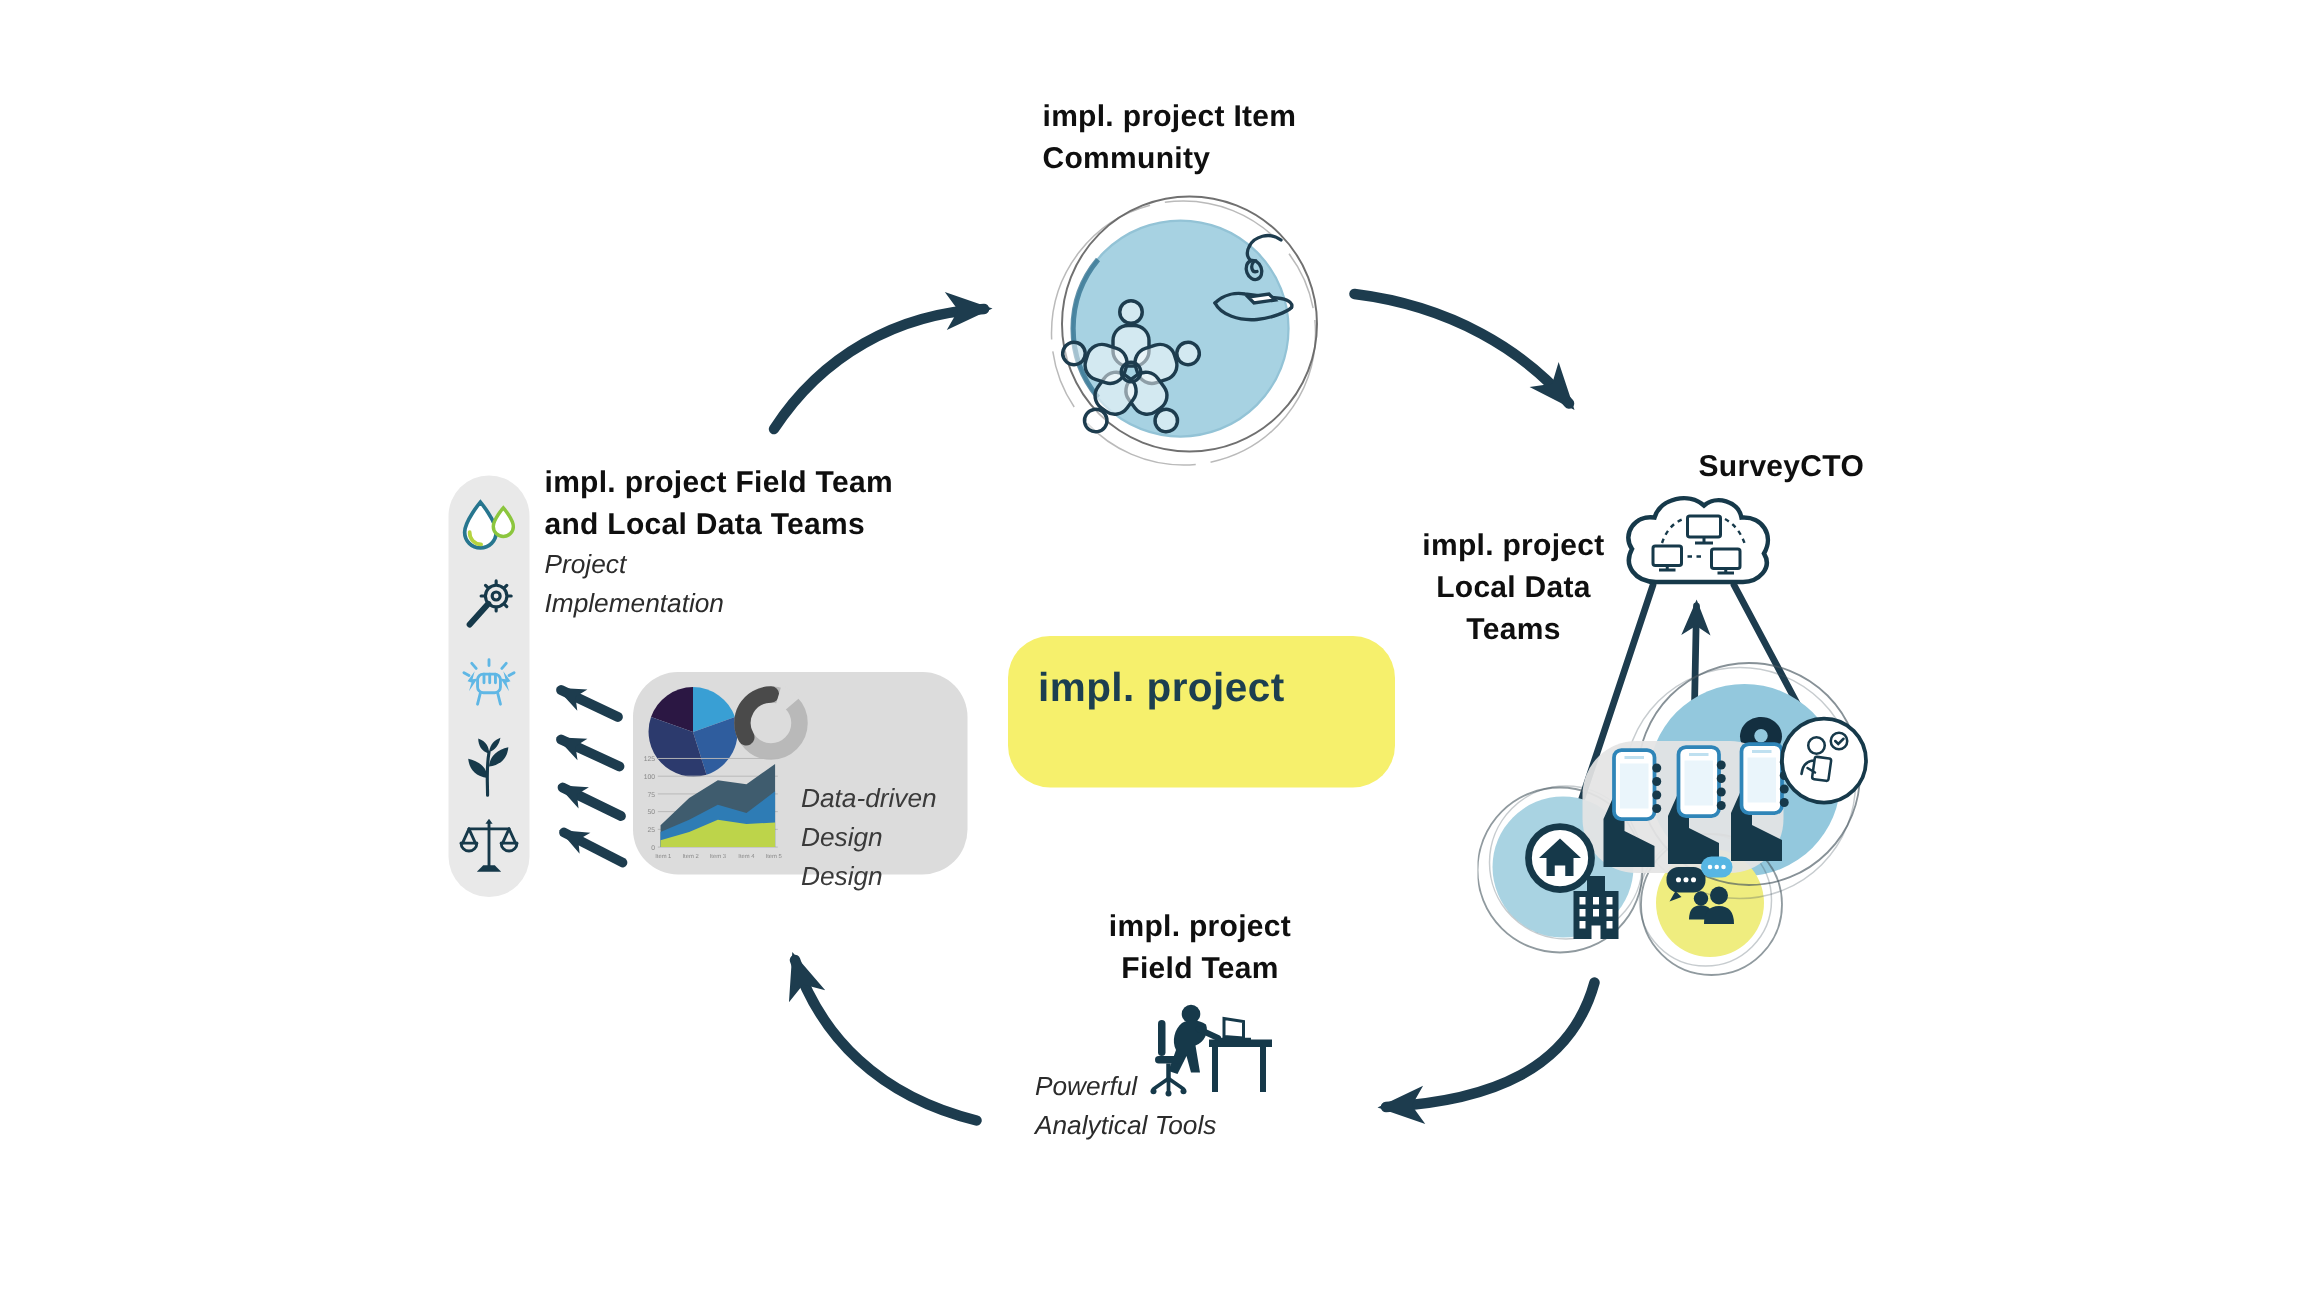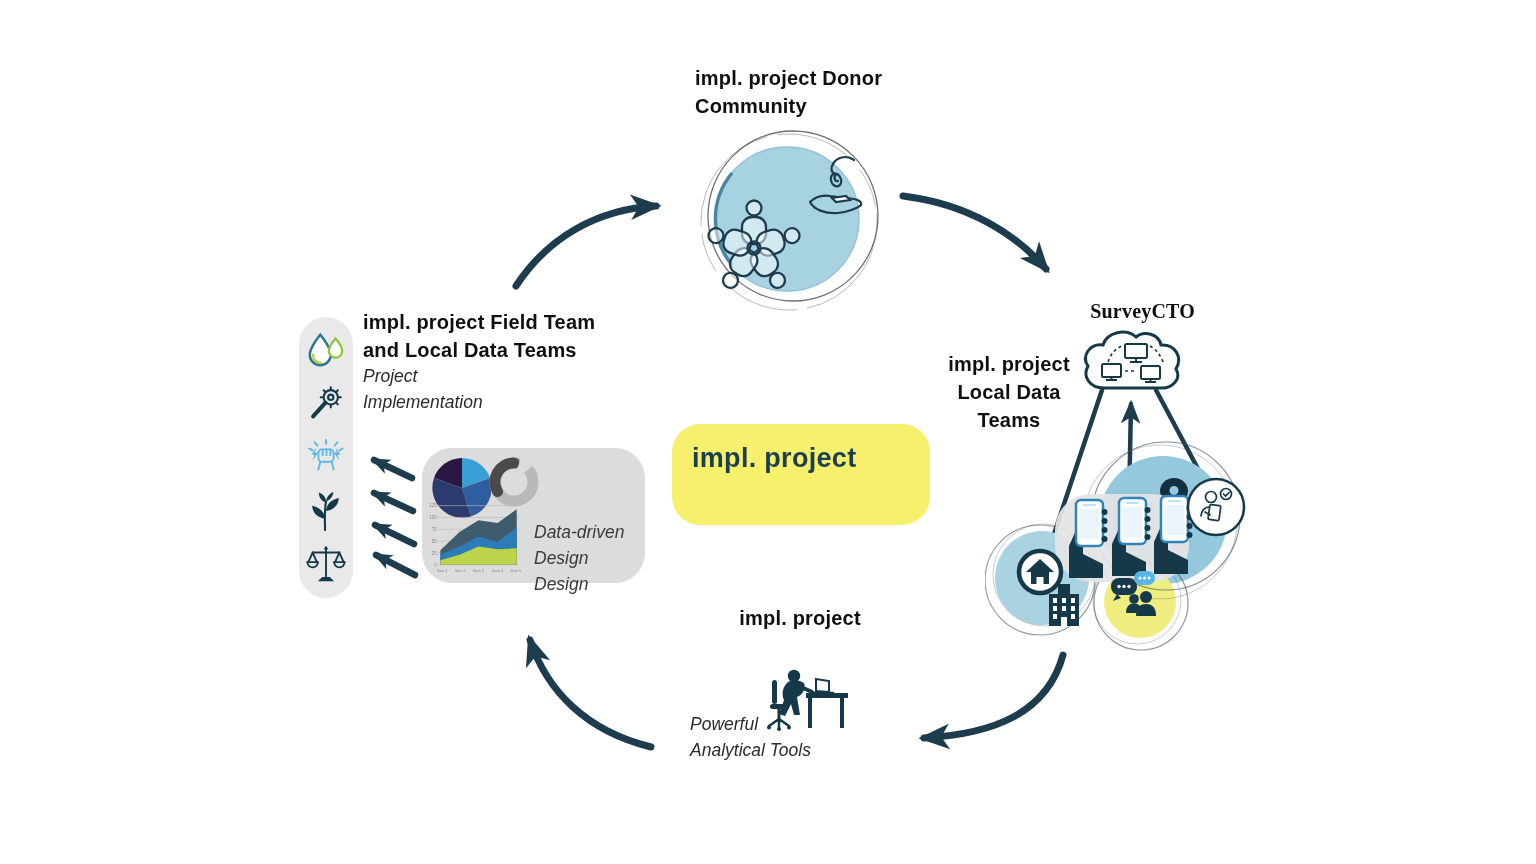--- a/index.html
+++ b/index.html
@@ -5,21 +5,21 @@
   html,body{margin:0;padding:0;background:#ffffff;}
   body{font-family:"Liberation Sans",sans-serif;}
   .canvas{position:relative;width:1536px;height:864px;background:#fff;overflow:hidden;}
   .abs{position:absolute;}
   .h-label{font-weight:700;color:#0f0f0f;font-size:20px;line-height:28px;letter-spacing:.2px;}
   .i-label{font-style:italic;color:#2b2b2b;font-size:17.5px;line-height:26px;}
   .center-box{left:672px;top:424px;width:258px;height:101px;background:#f6f06c;border-radius:28px;
               padding:16px 0 0 20px;box-sizing:border-box;}
   .center-box div{font-weight:700;font-size:27px;line-height:36px;color:#1c3f50;letter-spacing:.3px;}
   .donor-label{left:695px;top:64px;}
-  .surveycto-label{left:1020px;top:297px;width:175px;text-align:right;font-family:Liberation Serif, serif;}
+  .surveycto-label{left:1100px;top:297px;width:175px;text-align:center;}
   .localteams-label{left:928px;top:350px;width:162px;text-align:center;}
   .fieldteam-label{left:700px;top:604px;width:200px;text-align:center;}
   .fieldteam-caption{left:690px;top:711px;width:220px;}
   .left-title{left:363px;top:308px;}
   .left-caption{left:363px;top:363px;}
   .pill{left:299px;top:317px;width:54px;height:281px;background:#e9e9e9;border-radius:28px;
         display:flex;flex-direction:column;align-items:center;justify-content:space-between;
         padding:13px 0;box-sizing:border-box;}
   .card{left:422px;top:448px;width:223px;height:135px;background:#dcdcdc;border-radius:30px;}
   .card-caption{left:112px;top:49px;position:absolute;margin-top:22px;}
@@ -56,21 +56,21 @@
       </g>
       <g>
         <path d="M 1102 390 L 1046 558" stroke-width="4.5"></path>
         <path d="M 1128 554 L 1131 404" stroke-width="4.5" marker-end="url(#ahM)"></path>
         <path d="M 1156 390 L 1213 497" stroke-width="4.5"></path>
       </g>
     </g>
   </svg>
 
   <div class="abs donor-label h-label">
-    <div>impl. project Donor</div>
+    <div>impl. project Item</div>
     <div>Community</div>
   </div>
 
   <svg class="abs" style="left:690px;top:128px;" width="215" height="190" viewBox="0 0 215 190">
     <circle cx="97" cy="91" r="72" fill="#a7d2e2" stroke="#93c3d6" stroke-width="1.5"></circle>
     <path d="M 42 45 A 72 72 0 0 0 42 137" stroke="#2e6d8c" stroke-width="3.5" fill="none" opacity=".75"></path>
     <circle cx="103" cy="88" r="85" stroke="#333" stroke-width="1.3" fill="none" opacity=".7"></circle>
     <circle cx="99" cy="94" r="88" stroke="#666" stroke-width="1" fill="none" opacity=".45" stroke-dasharray="120 10 80 14 40 8"></circle>
     <g transform="translate(118,28)" stroke="#1d3c4e" stroke-width="2.2" fill="none" stroke-linecap="round">
       <path d="M 46 4 C 38 -2 28 2 25 8"></path>
@@ -238,20 +238,21 @@
       </g>
     </g>
   </svg>
 
   <div class="abs center-box">
     <div>impl. project</div>
   </div>
 
   <div class="abs fieldteam-label h-label">
     <div>impl. project</div>
+    <div>Field Team</div>
   </div>
   <svg class="abs" style="left:750px;top:666px;" width="104" height="72" viewBox="0 0 104 72">
     <g fill="#16394a">
       <circle cx="44" cy="10" r="6.2"></circle>
       <path d="M 38 16 C 33 20 31 28 34 34 L 29 48 L 35 50 L 41 38 L 44 49 L 50 49 L 47 31 C 53 29 56 22 54 17 C 50 14 43 13 38 16 Z"></path>
       <rect x="22" y="14" width="5" height="24" rx="2.5"></rect>
       <rect x="20" y="38" width="19" height="5" rx="2.5"></rect>
       <rect x="27.5" y="43" width="3" height="10"></rect>
       <rect x="56" y="27" width="42" height="5"></rect>
       <rect x="58" y="32" width="4" height="30"></rect>

